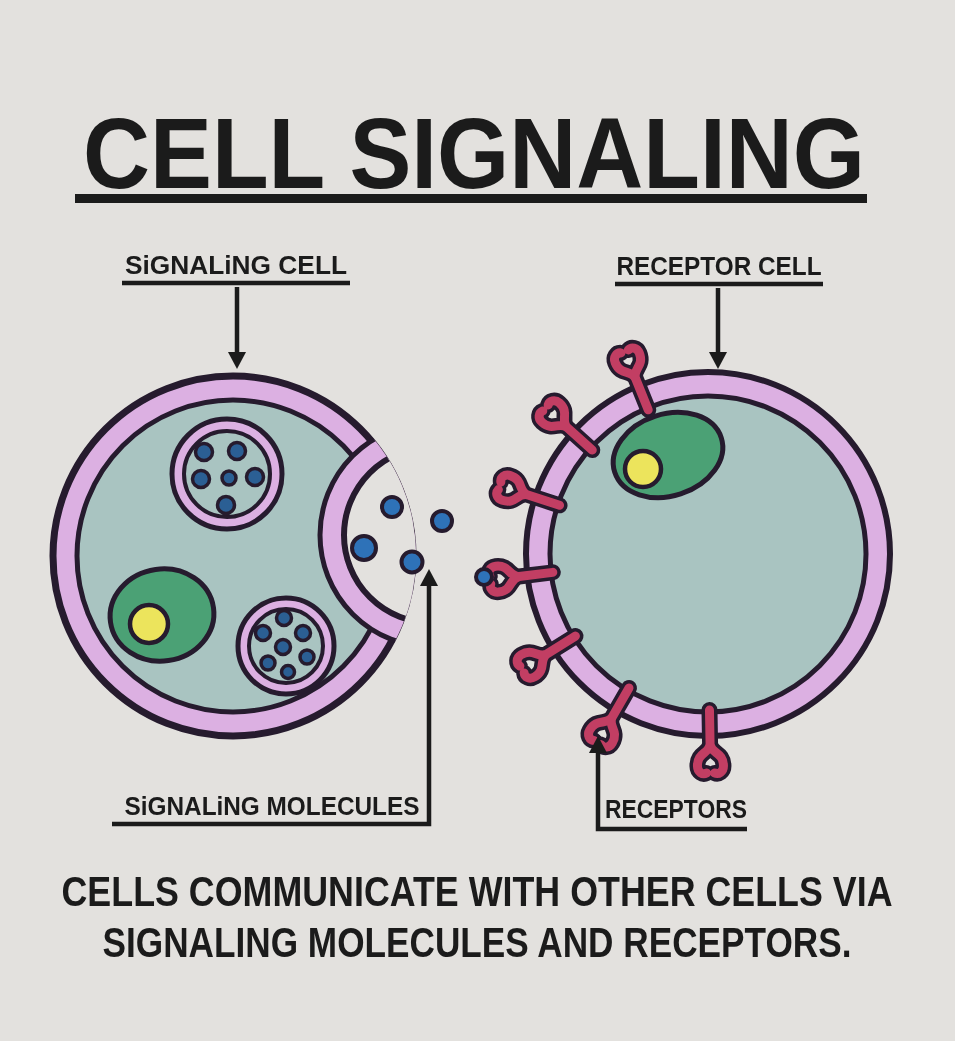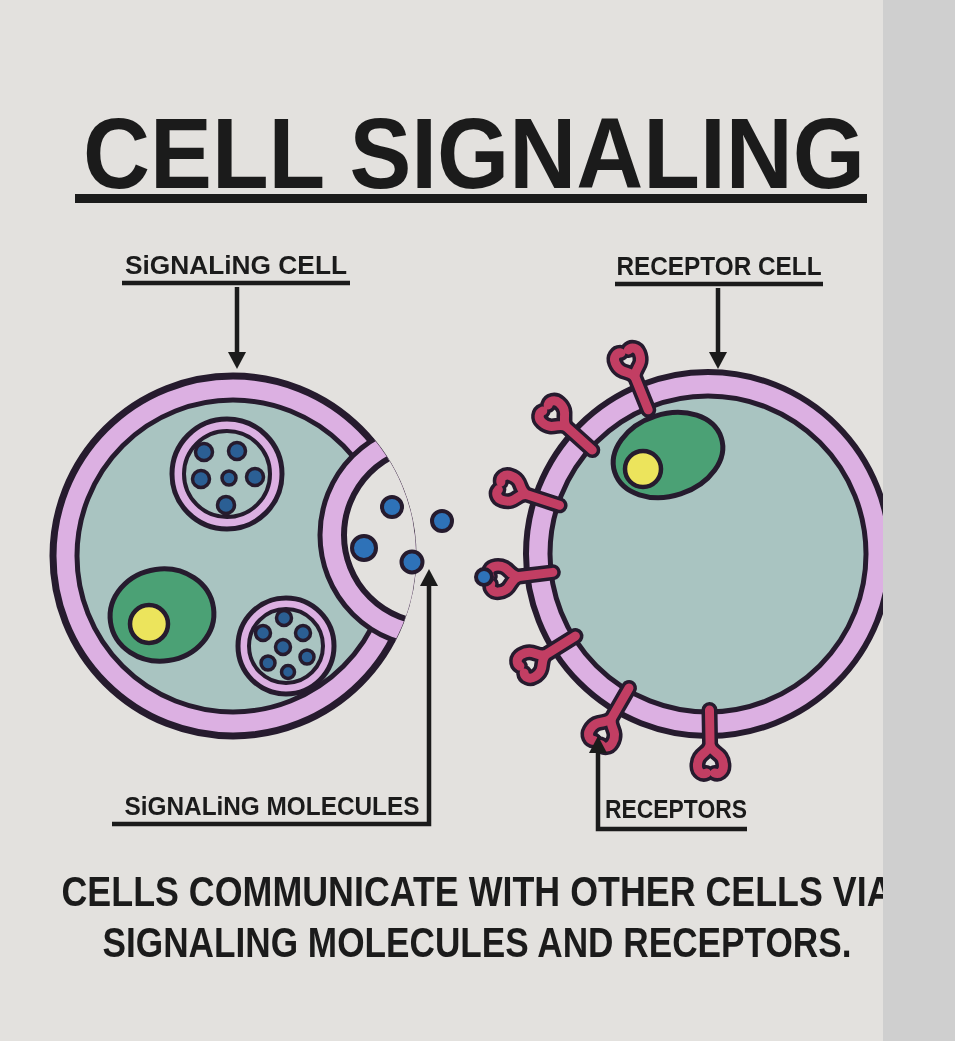--- a/index.html
+++ b/index.html
@@ -1,17 +1,17 @@
 <!DOCTYPE html>
 <html style="--background: #e3e1de; --ink: #1b1b1b; --outline: #261b2e; --membrane: #dcb0e2; --cytoplasm: #a9c4c1; --organelle-green: #4ba175; --nucleolus-yellow: #ece45c; --molecule-blue: #2e72b8; --vesicle-dot-blue: #2b5f94; --receptor-red: #c23e63;"><head>
 <meta charset="utf-8">
 <style>
   html,body{margin:0;padding:0;background:#cfcfcf;}
   .stage{
-    position:relative;width:883px;height:1041px;overflow:hidden;
+    position:relative;width:955px;height:1041px;overflow:hidden;
     background:var(--background,#e3e1de);
     font-family:"Liberation Sans",sans-serif;
   }
   svg{display:block}
   text{font-family:"Liberation Sans",sans-serif;font-weight:bold;fill:var(--ink,#1b1b1b)}
   .title-text{font-size:100px;}
   .hand{font-size:25px;}
   .caption-text{font-size:42px;}
   .ink{fill:var(--ink,#1b1b1b)}
   .line{stroke:var(--ink,#1b1b1b);stroke-width:4.5;fill:none}

